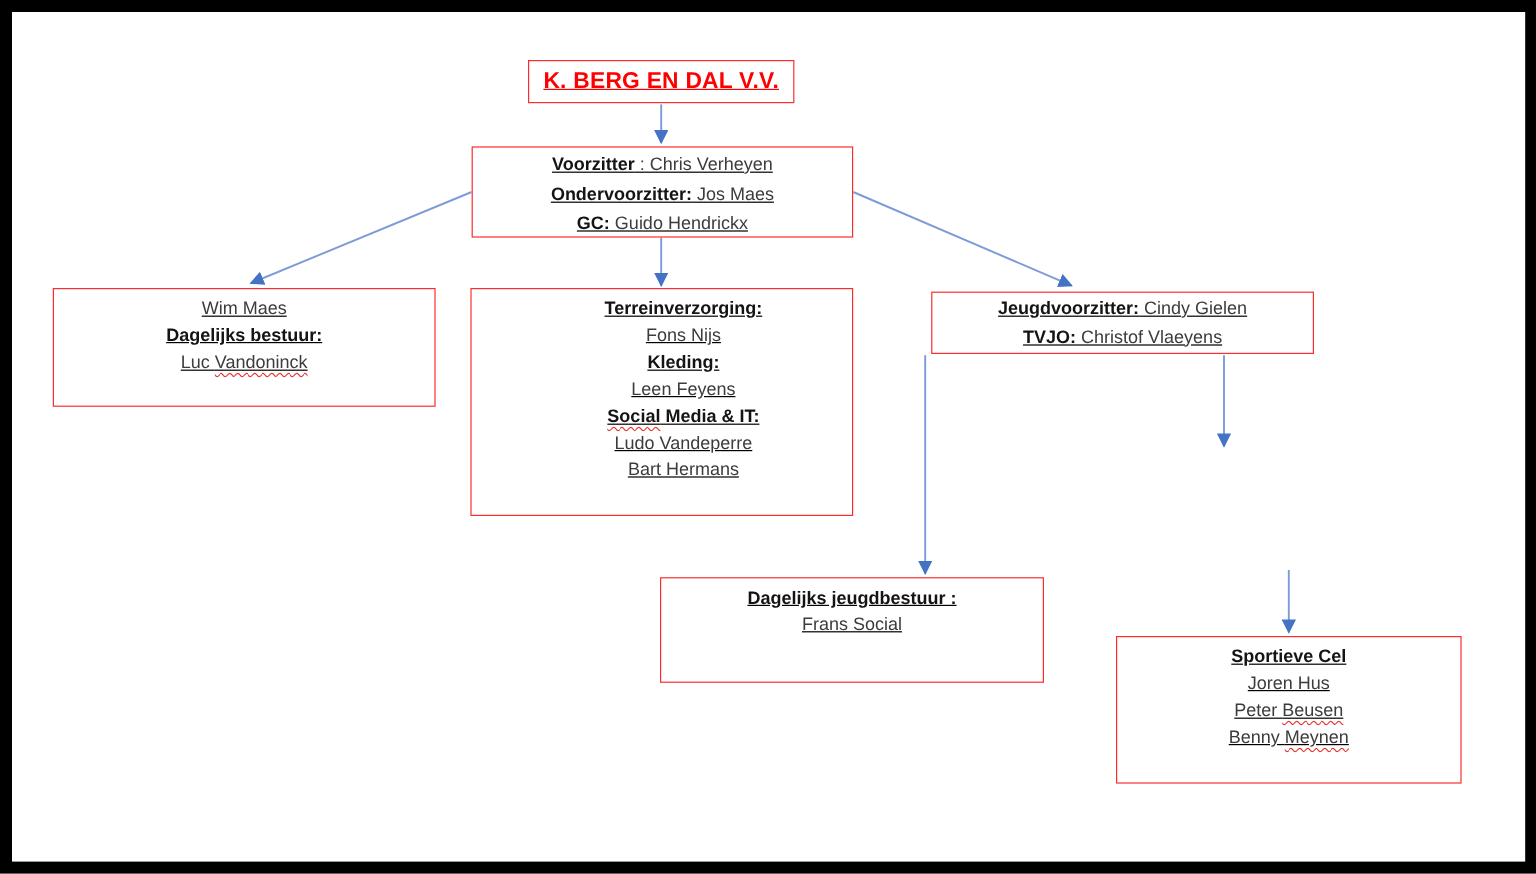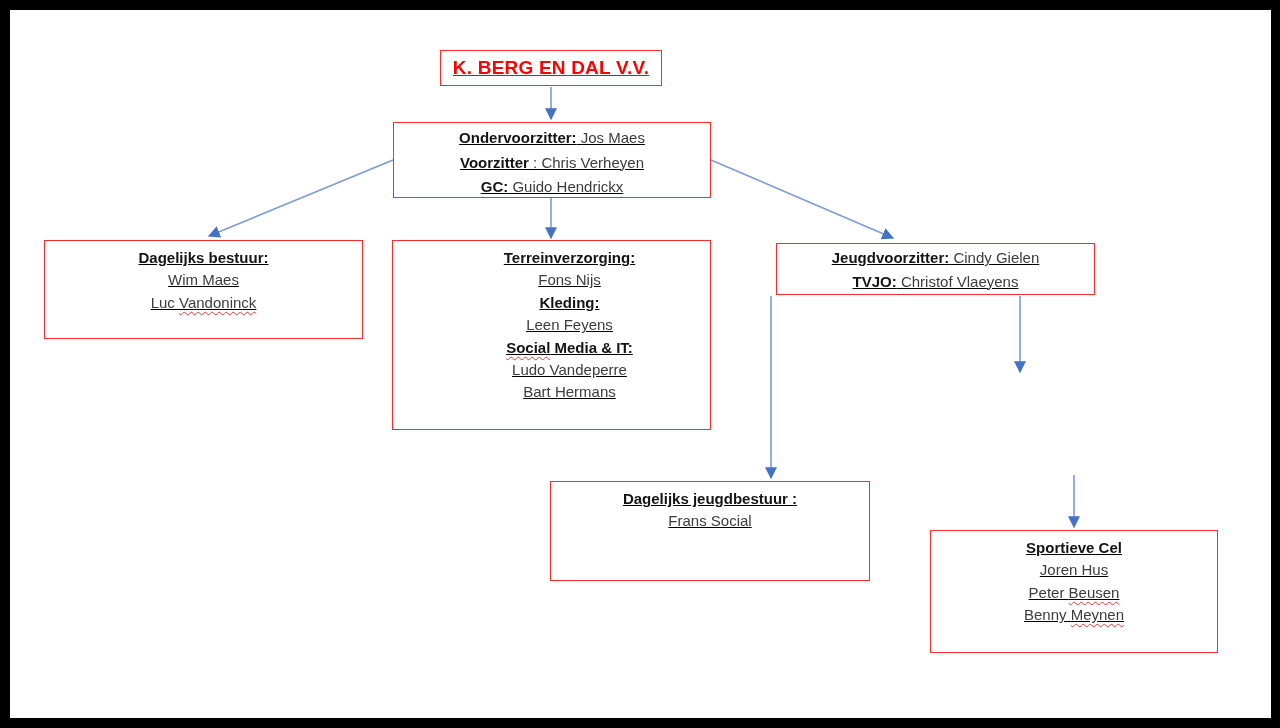--- a/index.html
+++ b/index.html
@@ -72,48 +72,48 @@
     <line x1="1074" y1="475" x2="1074" y2="527" marker-end="url(#ah)"></line>
   </svg>
 
 <div class="stage">
 
   <div class="node title-node" style="left:440px; top:50px; width:222px; height:36px;">
     <span>K. BERG EN DAL V.V.</span>
   </div>
 
   <div class="node n-board" style="left:393px; top:122px; width:318px; height:76px;">
+    <div class="line"><b>Voorzitter</b><span> : Chris Verheyen</span></div>
     <div class="line"><b>Ondervoorzitter:</b><span> Jos Maes</span></div>
-    <div class="line"><b>Voorzitter</b><span> : Chris Verheyen</span></div>
     <div class="line"><b>GC:</b><span> Guido Hendrickx</span></div>
   </div>
 
   <div class="node" style="left:44px; top:240px; width:319px; height:99px;">
+    <div class="line"><span>Wim Maes</span></div>
     <div class="line"><b>Dagelijks bestuur:</b></div>
-    <div class="line"><span>Wim Maes</span></div>
     <div class="line"><span>Luc </span><span class="wavy">Vandoninck</span></div>
   </div>
 
   <div class="node" style="left:392px; top:240px; width:319px; height:190px;padding-left:36px;">
     <div class="line"><b>Terreinverzorging:</b></div>
     <div class="line"><span>Fons Nijs</span></div>
     <div class="line"><b>Kleding:</b></div>
     <div class="line"><span>Leen Feyens</span></div>
     <div class="line"><b class="wavy">Social</b><b> Media &amp; IT:</b></div>
     <div class="line"><span>Ludo Vandeperre</span></div>
     <div class="line"><span>Bart Hermans</span></div>
   </div>
 
   <div class="node n-youth-chair" style="left:740px; top:243px; width:319px; height:52px;">
     <div class="line"><b>Jeugdvoorzitter:</b><span> Cindy Gielen</span></div>
     <div class="line"><b>TVJO:</b><span> Christof Vlaeyens</span></div>
   </div>
 
 
-  <div class="node" style="left:550px; top:481px; width:320px; height:100px;">
+  <div class="node" style="left:550px; top:481px; width:320px; height:88px;">
     <div class="line"><b>Dagelijks jeugdbestuur :</b></div>
     <div class="line"><span>Frans Social</span></div>
   </div>
 
   <div class="node" style="left:930px; top:530px; width:288px; height:123px;">
     <div class="line"><b>Sportieve Cel</b></div>
     <div class="line"><span>Joren Hus</span></div>
     <div class="line"><span>Peter </span><span class="wavy">Beusen</span></div>
     <div class="line"><span>Benny </span><span class="wavy">Meynen</span></div>
   </div>

